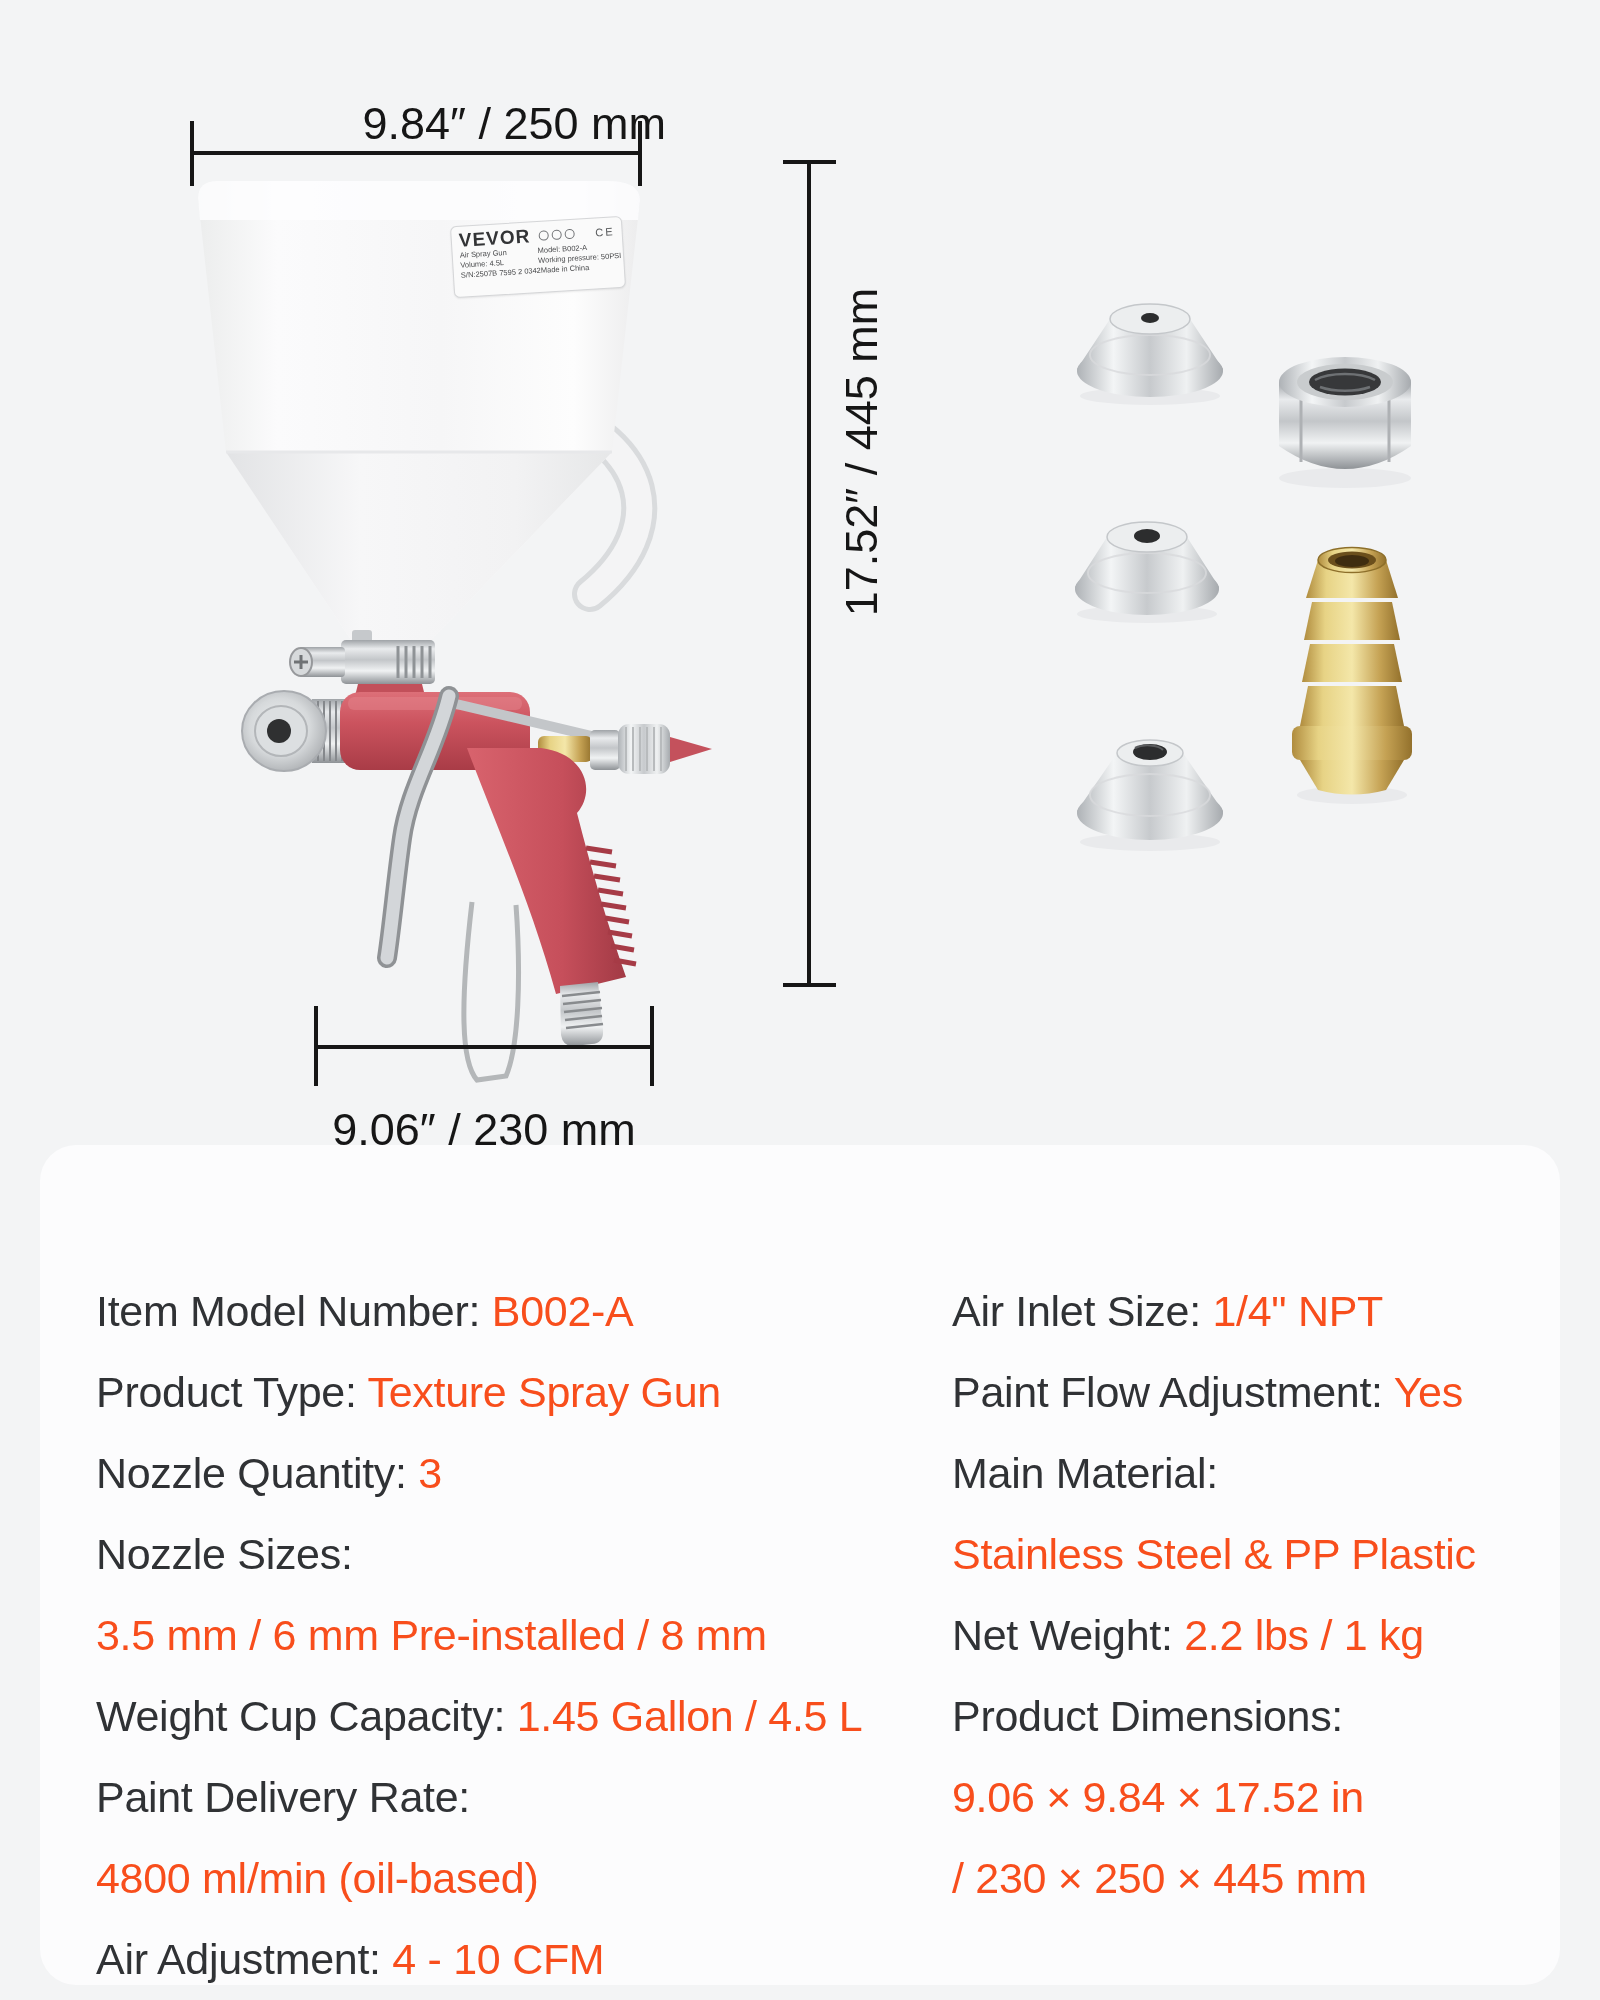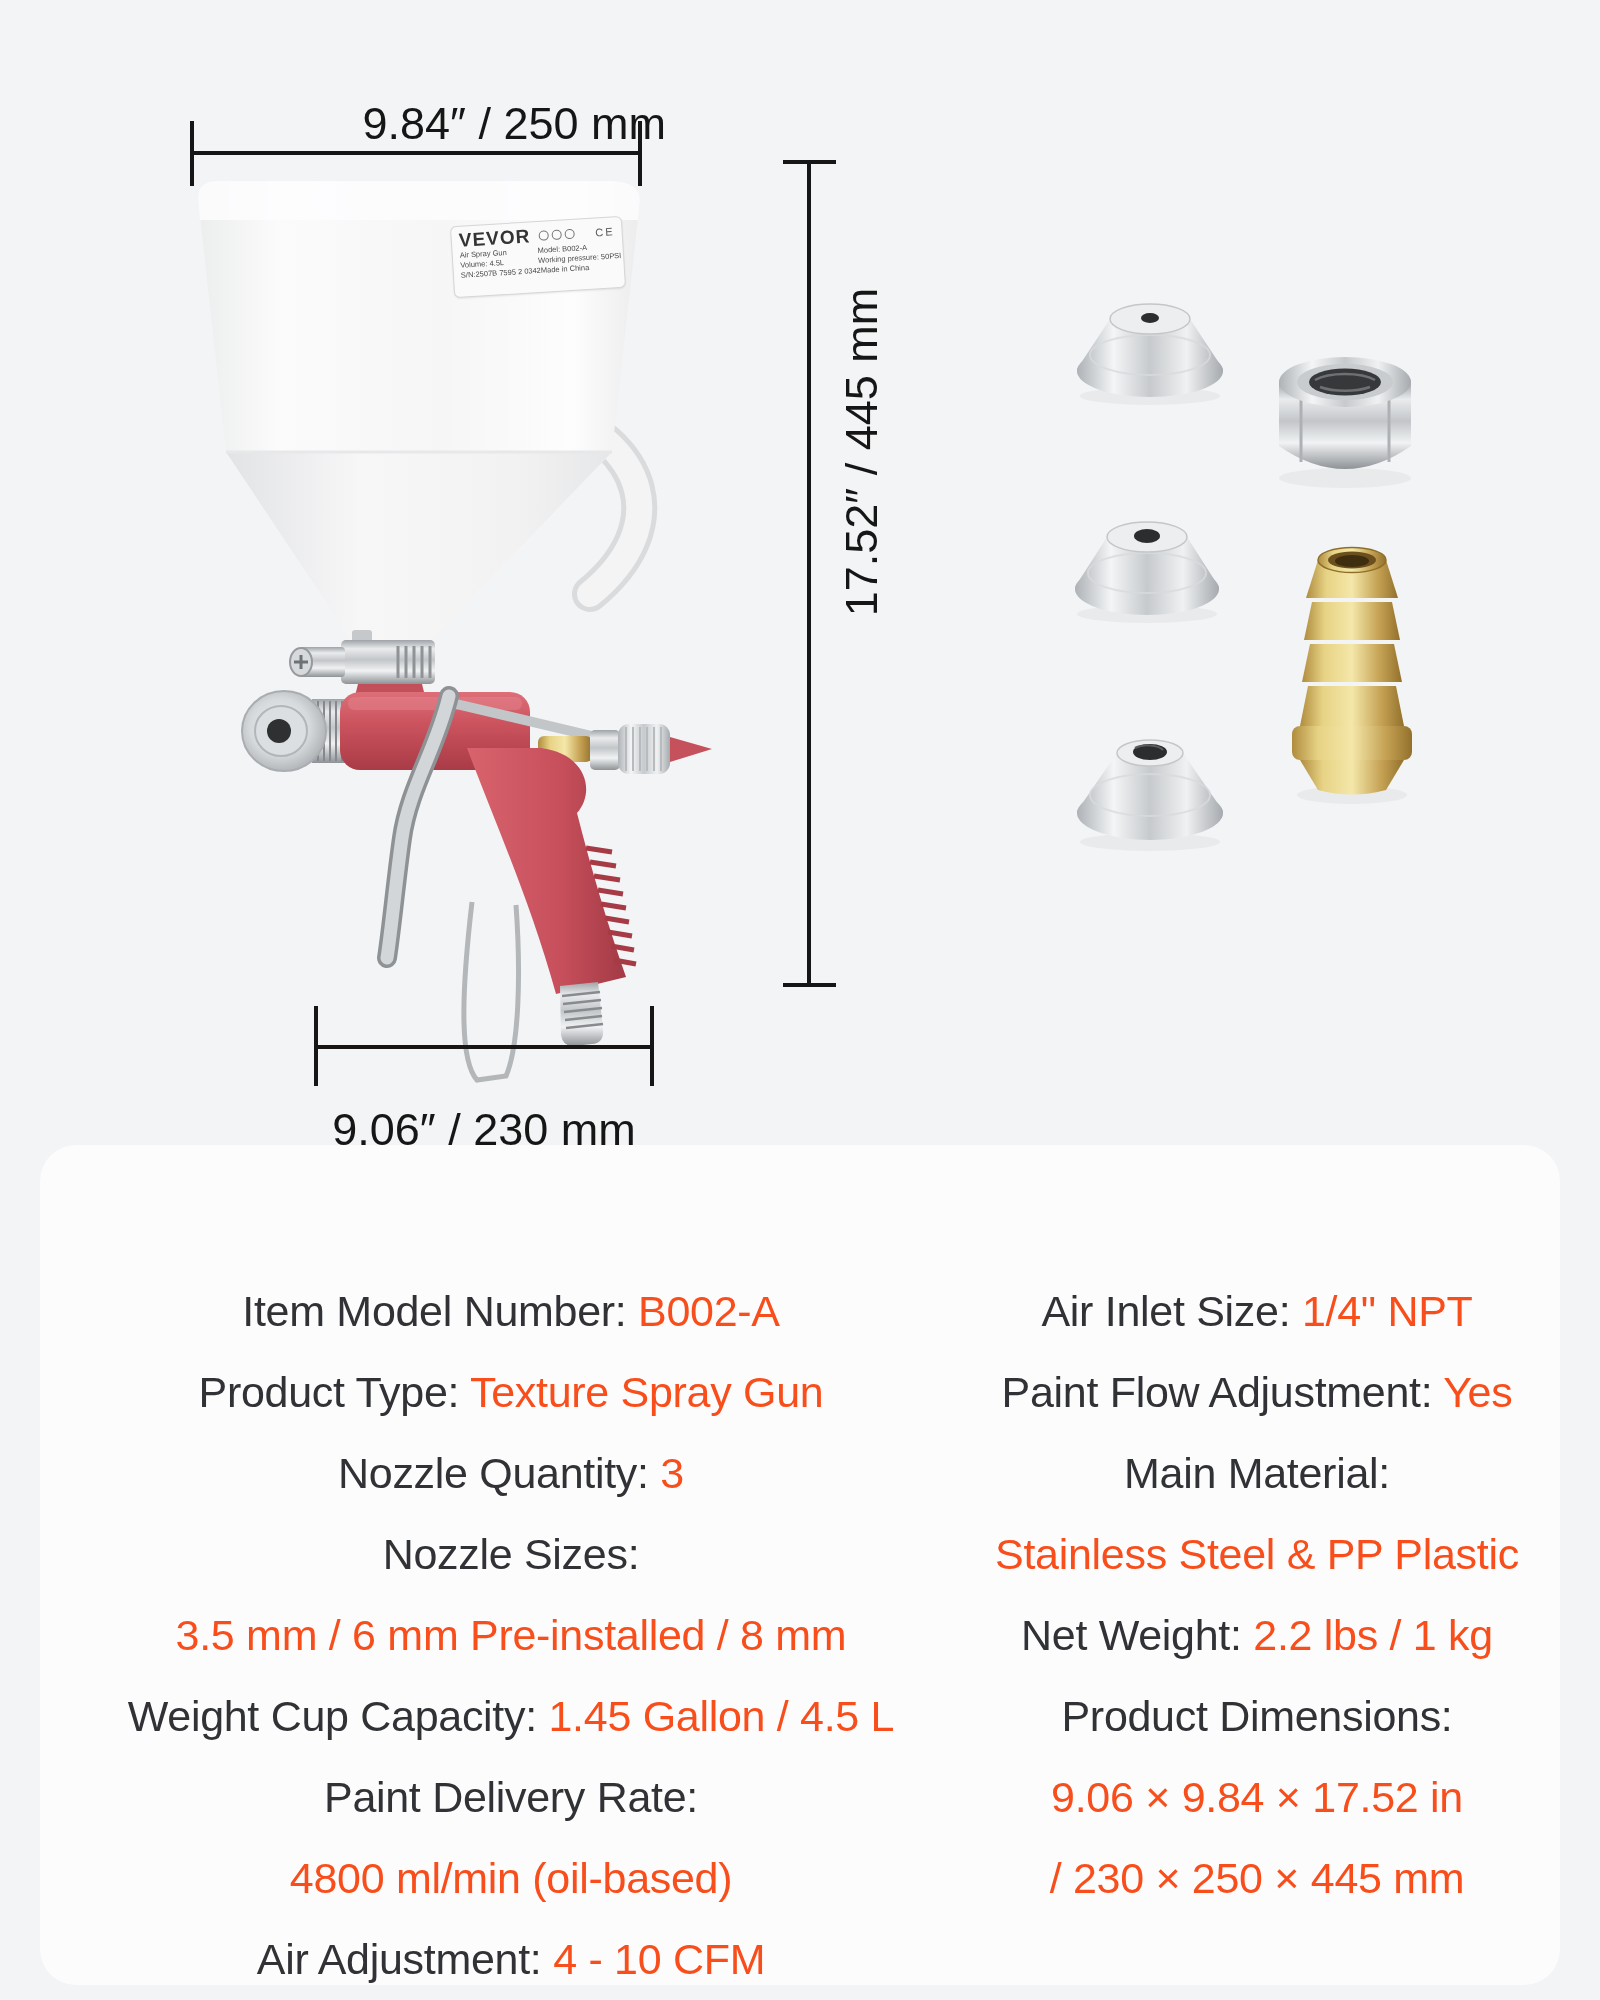--- a/index.html
+++ b/index.html
@@ -37,21 +37,21 @@
   .sticker-line .r{text-align:left;width:78px;}
 
   
   .panel{
     position:absolute;left:40px;top:1145px;width:1520px;height:840px;
     background:#fcfcfd;border-radius:36px;
   }
   .spec-col{position:absolute;top:1271px;font-size:43px;line-height:81px;letter-spacing:-0.3px;}
   .spec-col-left{left:96px;width:830px;}
   .spec-col-right{left:952px;width:610px;}
-  .spec-row{white-space:pre;text-align:center;}
+  .spec-row{white-space:pre;}
   .spec-row .lab{color:#303235;}
   .spec-row .val{color:#f84e1c;}
 </style>
 </head>
 <body>
 
 <svg class="scene" width="1600" height="2000" viewBox="0 0 1600 2000">
   <defs>
     <linearGradient id="hopperG" x1="0" y1="0" x2="1" y2="0">
       <stop offset="0" stop-color="#eceded"></stop>

